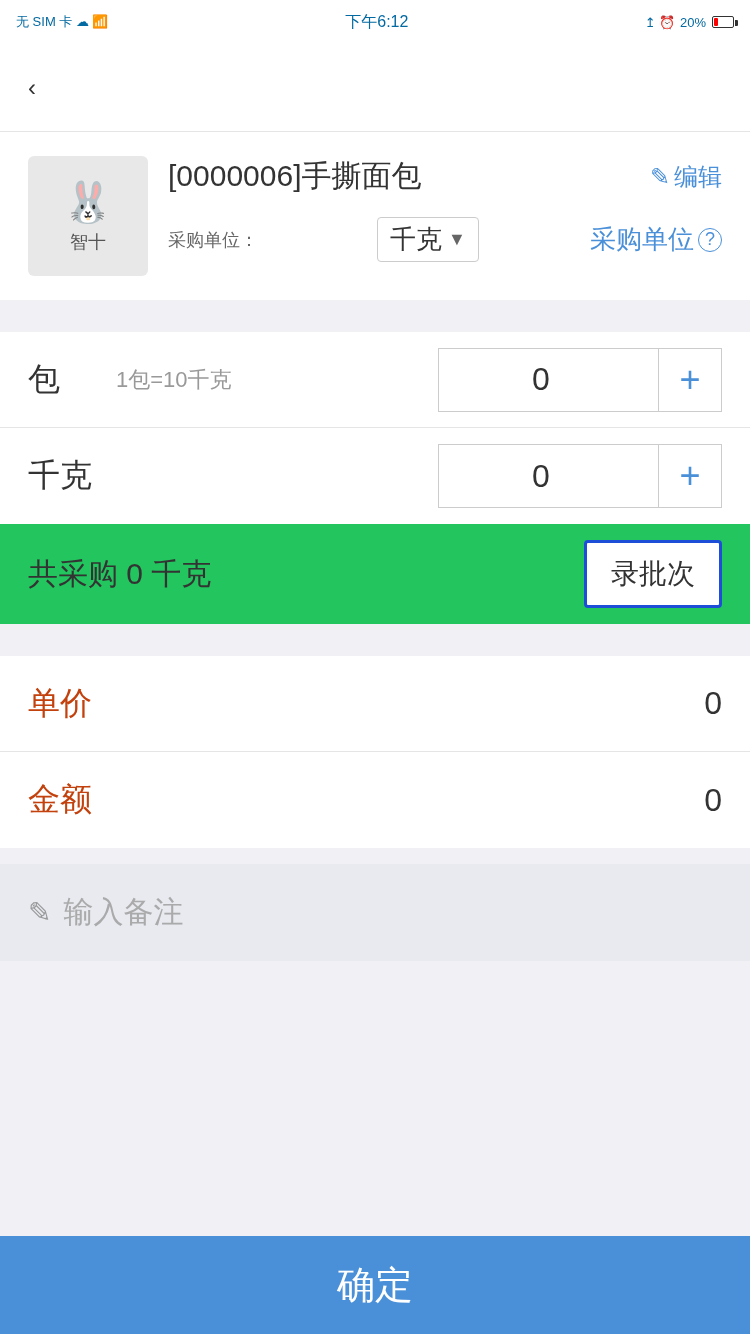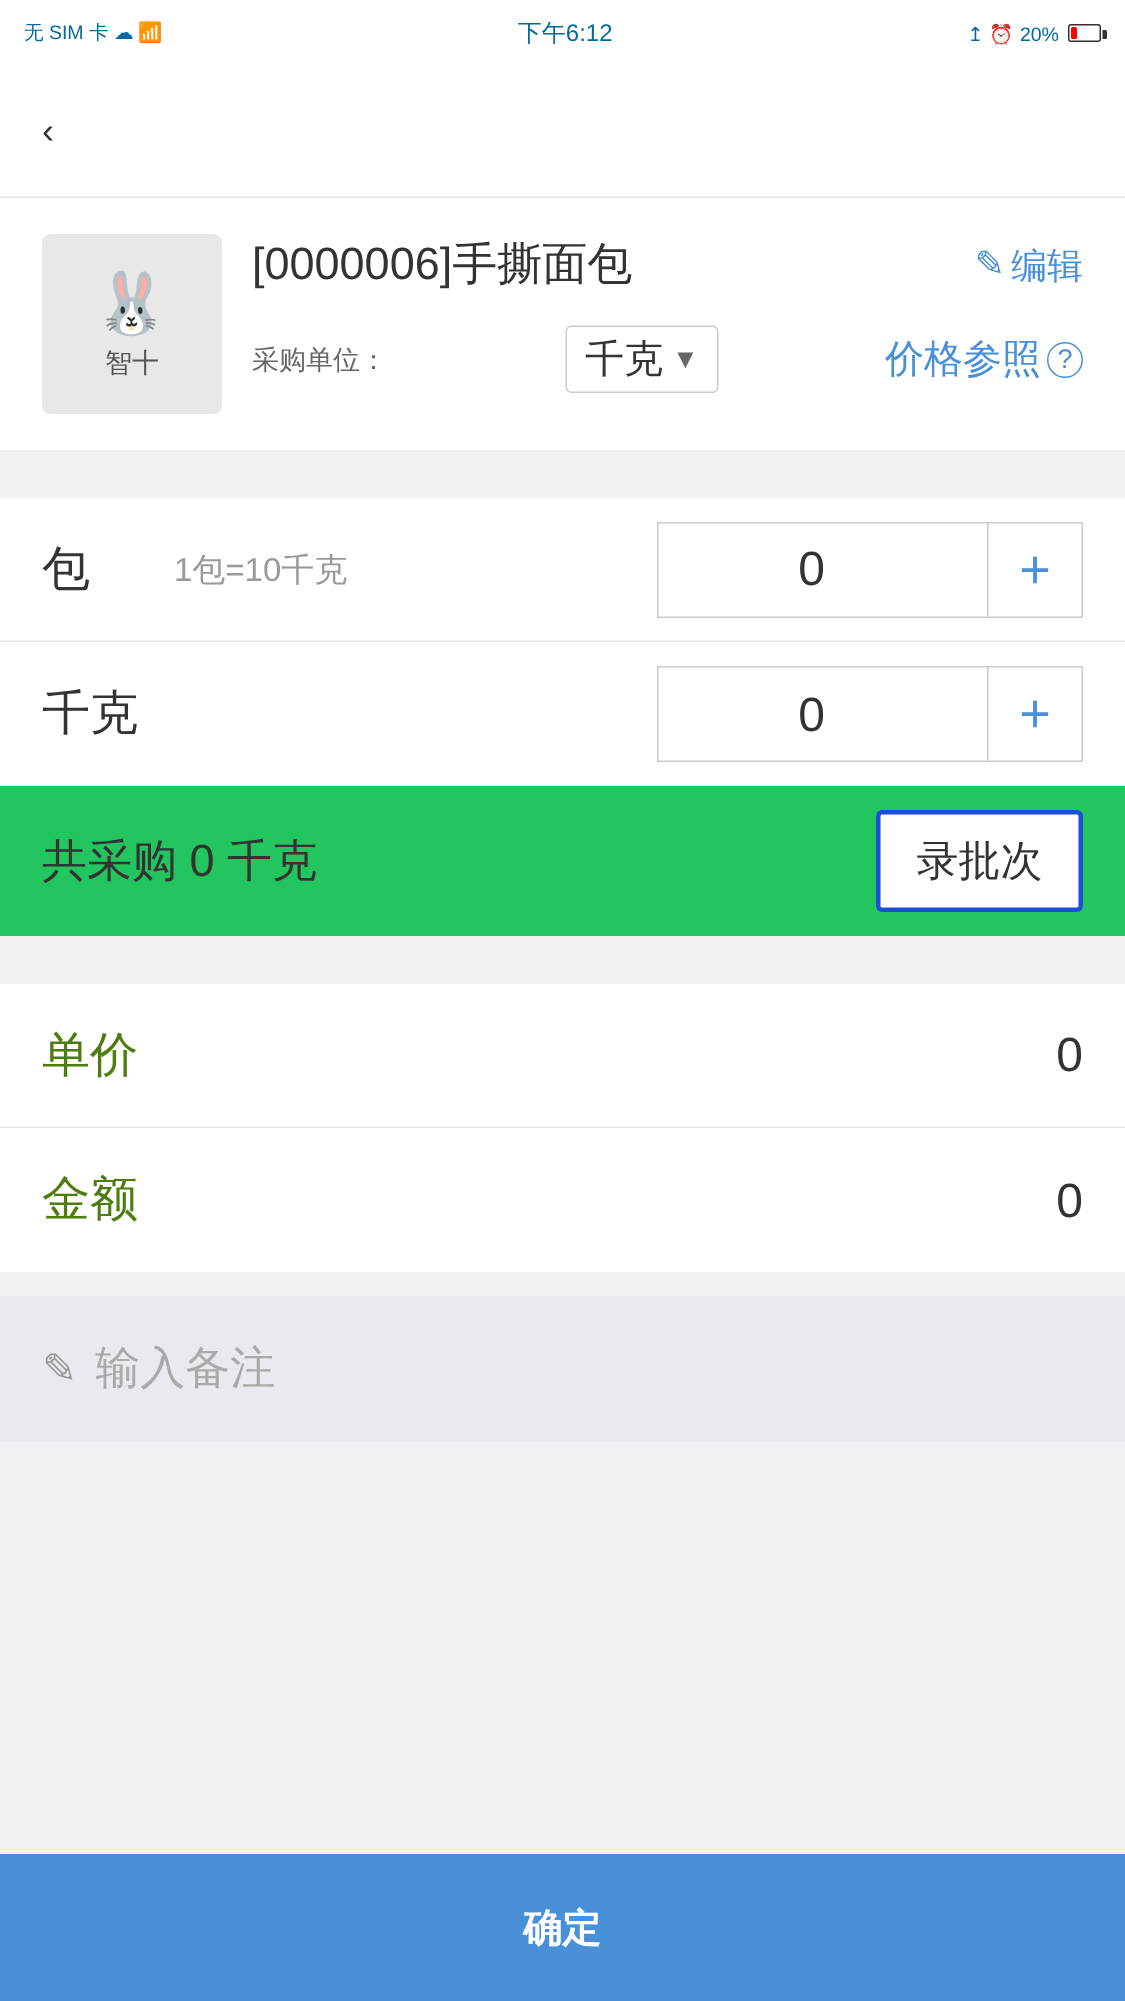--- a/index.html
+++ b/index.html
@@ -254,21 +254,21 @@
       display: flex;
       align-items: center;
       justify-content: space-between;
       padding: 0 28px;
       height: 96px;
       border-bottom: 1px solid #e5e5e5;
     }
     .price-row:last-child { border-bottom: none; }
     .price-label {
       font-size: 32px;
-      color: #4d7c0f;
+      color: #c2410c;
     }
     .price-value {
       font-size: 32px;
       color: #333;
     }
 
     
     .remarks-section {
       background: #e8eaf0;
       padding: 28px;
@@ -300,23 +300,23 @@
       left: 0;
       width: 750px;
       height: 98px;
       background: #4a90d9;
       display: flex;
       align-items: center;
       justify-content: center;
       cursor: pointer;
     }
     .confirm-btn-label {
-      font-size: 26px;
+      font-size: 38px;
       color: #fff;
-      font-weight: 700;
+      font-weight: 400;
     }
 
     .page-content {
       padding-bottom: 98px;
     }
   </style>
 </head>
 <body>
 
 <div class="page-content">
@@ -351,21 +351,21 @@
           <span>编辑</span>
         </span>
       </div>
       <div class="purchase-unit-row">
         <span class="purchase-unit-label">采购单位：</span>
         <div class="unit-selector">
           <span>千克</span>
           <span class="unit-dropdown-arrow">▼</span>
         </div>
         <span class="price-ref-btn">
-          <span>价格参照</span>
+          <span>采购单位</span>
           <span style="border:1px solid #4a90d9; border-radius:50%; width:24px; height:24px; display:inline-flex; align-items:center; justify-content:center; font-size:18px;">?</span>
         </span>
       </div>
     </div>
   </div>
 
   <div class="section-divider"></div>
 
   <div class="input-section">
 

